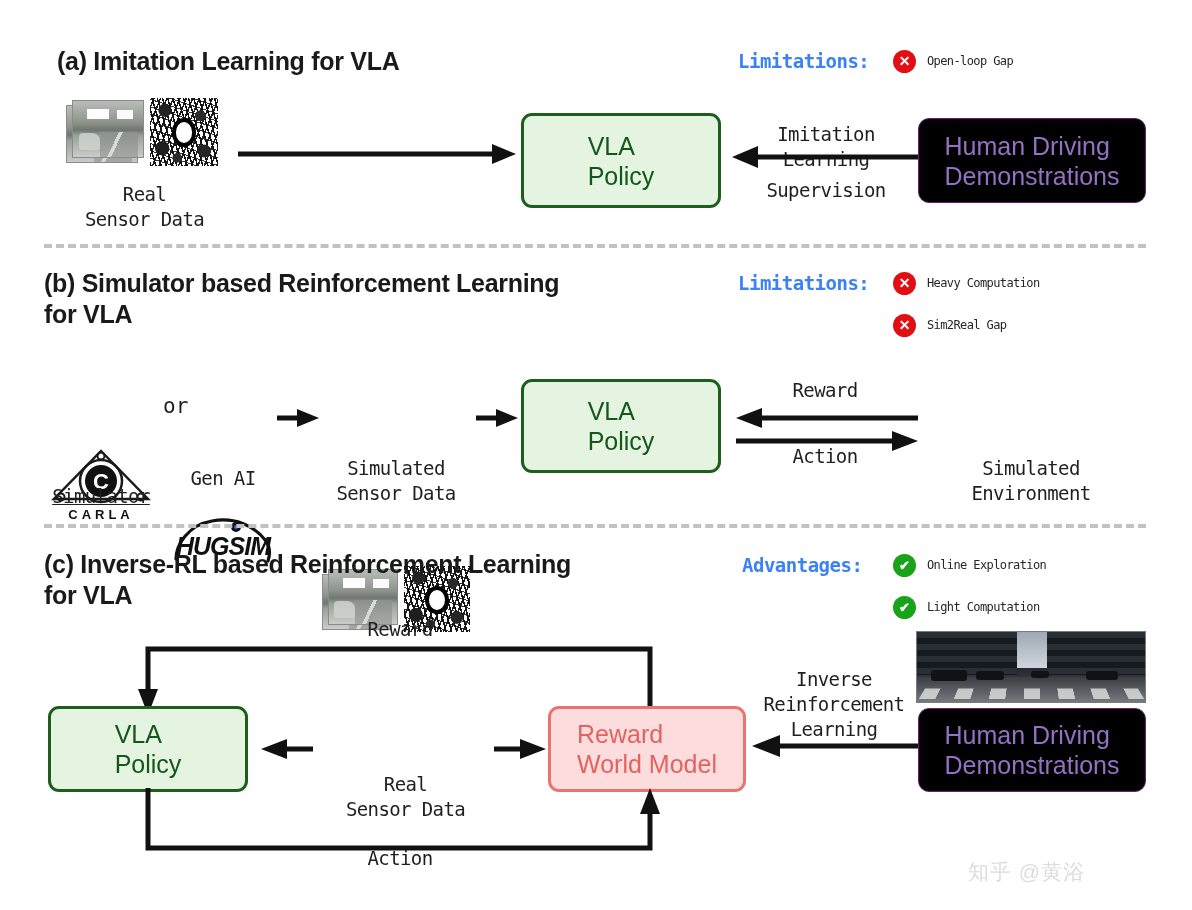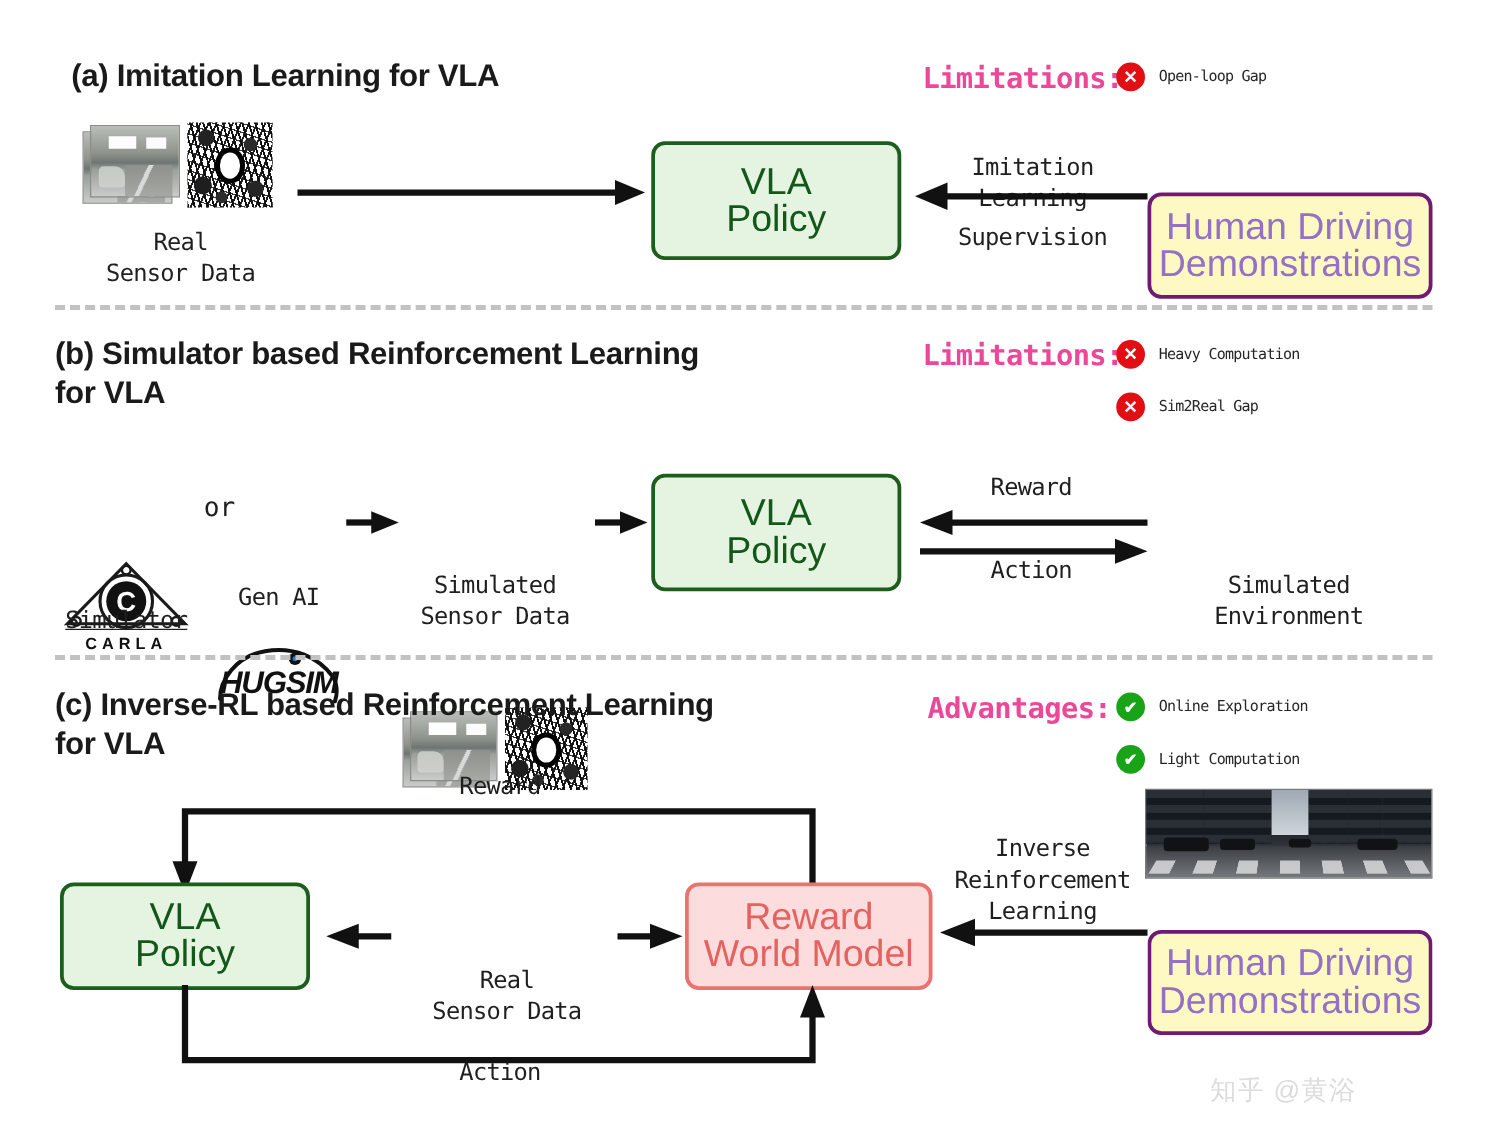--- a/index.html
+++ b/index.html
@@ -11,44 +11,44 @@
   
   .sec-title{
     font-family:"Liberation Sans",sans-serif;
     font-weight:bold;font-size:25px;color:#1a1a1a;
     letter-spacing:-0.3px;line-height:31px;white-space:pre-line;
   }
 
   
   .note-label{
     font-family:"DejaVu Sans Mono",monospace;
-    font-weight:bold;font-size:23px;color:#ec4899;letter-spacing:-0.5px;
+    font-weight:bold;font-size:19px;color:#3b82f6;letter-spacing:-0.5px;
   }
   .note-row{display:flex;align-items:center;gap:11px;height:30px;}
   .note-text{
     font-family:"DejaVu Sans Mono",monospace;
     font-size:12px;color:#262626;letter-spacing:-0.6px;white-space:nowrap;
   }
   .badge{width:23px;height:23px;border-radius:50%;display:flex;
          align-items:center;justify-content:center;flex:none;
          color:#fff;font-family:"Liberation Sans",sans-serif;
          font-size:14px;font-weight:bold;line-height:1;}
   .badge.x{background:#e10f14;}
   .badge.ok{background:#19a319;font-size:13px;}
 
   
   .box{
     box-sizing:border-box;border-radius:11px;display:flex;
     flex-direction:column;align-items:center;justify-content:center;
-    font-family:"Liberation Sans",sans-serif;font-size:30px;
-    line-height:30px;text-align:center;white-space:pre-line;
+    font-family:"Liberation Sans",sans-serif;font-size:25px;
+    line-height:30px;white-space:pre-line;
   }
   .box.green{background:#e5f3e1;border:3px solid #1d5e1d;color:#14571a;}
   .box.pink {background:#fcdcdc;border:3px solid #e8736f;color:#e2635f;}
-  .box.purple{background:#fef9c3;border:3px solid #701a75;color:#9471c4;margin-top:36px;}
+  .box.purple{background:#000000;border:1px solid #701a75;color:#9471c4;}
 
   
   .cap{
     font-family:"DejaVu Sans Mono",monospace;font-size:19px;
     color:#1f1f1f;text-align:center;line-height:25px;
     white-space:pre-line;letter-spacing:-0.6px;
   }
 
   
   .divider{height:0;border-top:4px dashed #c2c2c2;}

